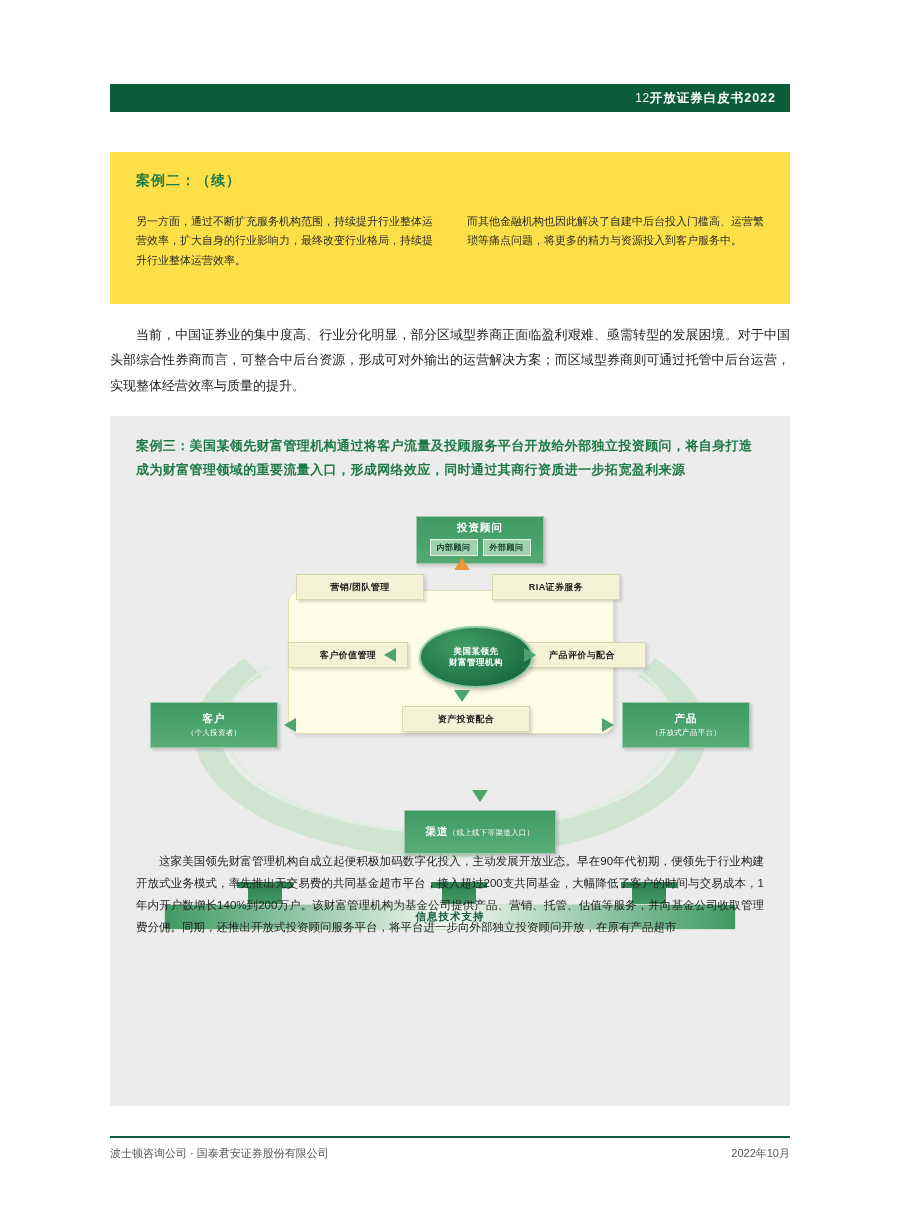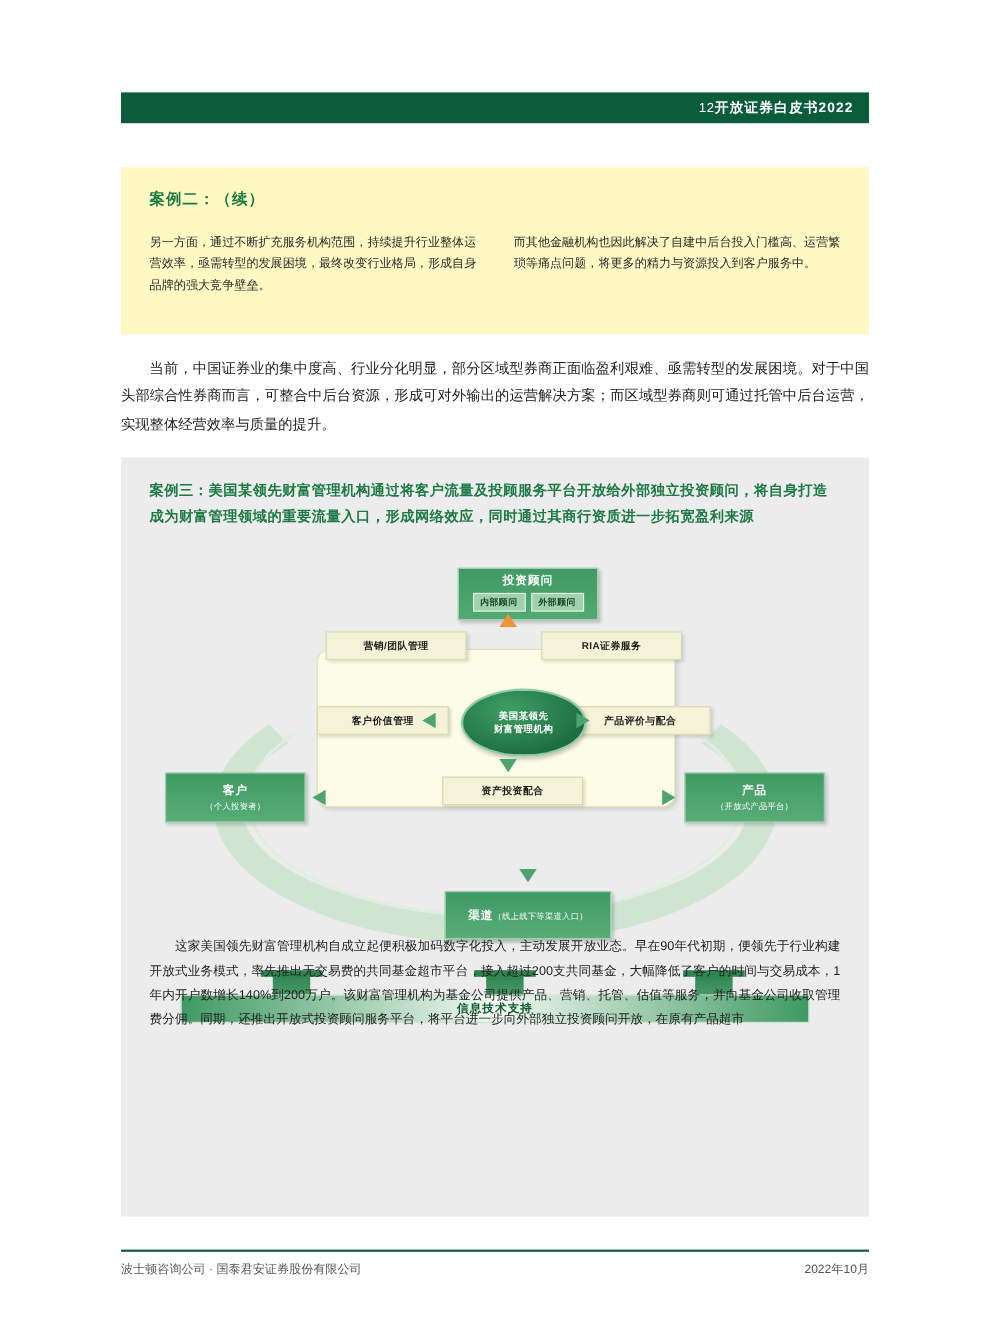--- a/index.html
+++ b/index.html
@@ -19,21 +19,21 @@
     background:#0b5c3a;
     display:flex; align-items:center; justify-content:flex-end;
     padding:0 14px; box-sizing:border-box;
   }
   .header-page-number{ color:#ffffff; font-size:12px; letter-spacing:.5px;}
   .header-title{ color:#ffffff; font-size:12.5px; font-weight:bold; letter-spacing:1px;}
 
   
   .case-box-a{
     position:absolute; left:110px; top:152px; width:680px; height:152px;
-    background:#fef9c3;
+    background:#fde047;
   }
   .case-a-title{
     position:absolute; left:26px; top:20px;
     color:#1e7a45; font-size:14px; font-weight:bold; letter-spacing:1px;
   }
   .case-a-cols{
     position:absolute; left:26px; top:60px; right:26px;
     display:flex; gap:34px;
   }
   .case-a-col{
@@ -220,21 +220,21 @@
 <div class="page">
 
   <div class="header-bar">
     <span class="header-page-number">12</span>
     <span class="header-title">开放证券白皮书2022</span>
   </div>
 
   <div class="case-box-a">
     <div class="case-a-title">案例二：（续）</div>
     <div class="case-a-cols">
-      <div class="case-a-col">另一方面，通过不断扩充服务机构范围，持续提升行业整体运营效率，亟需转型的发展困境，最终改变行业格局，形成自身品牌的强大竞争壁垒。</div>
+      <div class="case-a-col">另一方面，通过不断扩充服务机构范围，持续提升行业整体运营效率，扩大自身的行业影响力，最终改变行业格局，持续提升行业整体运营效率。</div>
       <div class="case-a-col">而其他金融机构也因此解决了自建中后台投入门槛高、运营繁琐等痛点问题，将更多的精力与资源投入到客户服务中。</div>
     </div>
   </div>
 
   <div class="body-paragraph">当前，中国证券业的集中度高、行业分化明显，部分区域型券商正面临盈利艰难、亟需转型的发展困境。对于中国头部综合性券商而言，可整合中后台资源，形成可对外输出的运营解决方案；而区域型券商则可通过托管中后台运营，实现整体经营效率与质量的提升。</div>
 
   <div class="case-box-b">
     <div class="case-b-title">案例三：美国某领先财富管理机构通过将客户流量及投顾服务平台开放给外部独立投资顾问，将自身打造成为财富管理领域的重要流量入口，形成网络效应，同时通过其商行资质进一步拓宽盈利来源</div>
 
     <div class="diagram">

